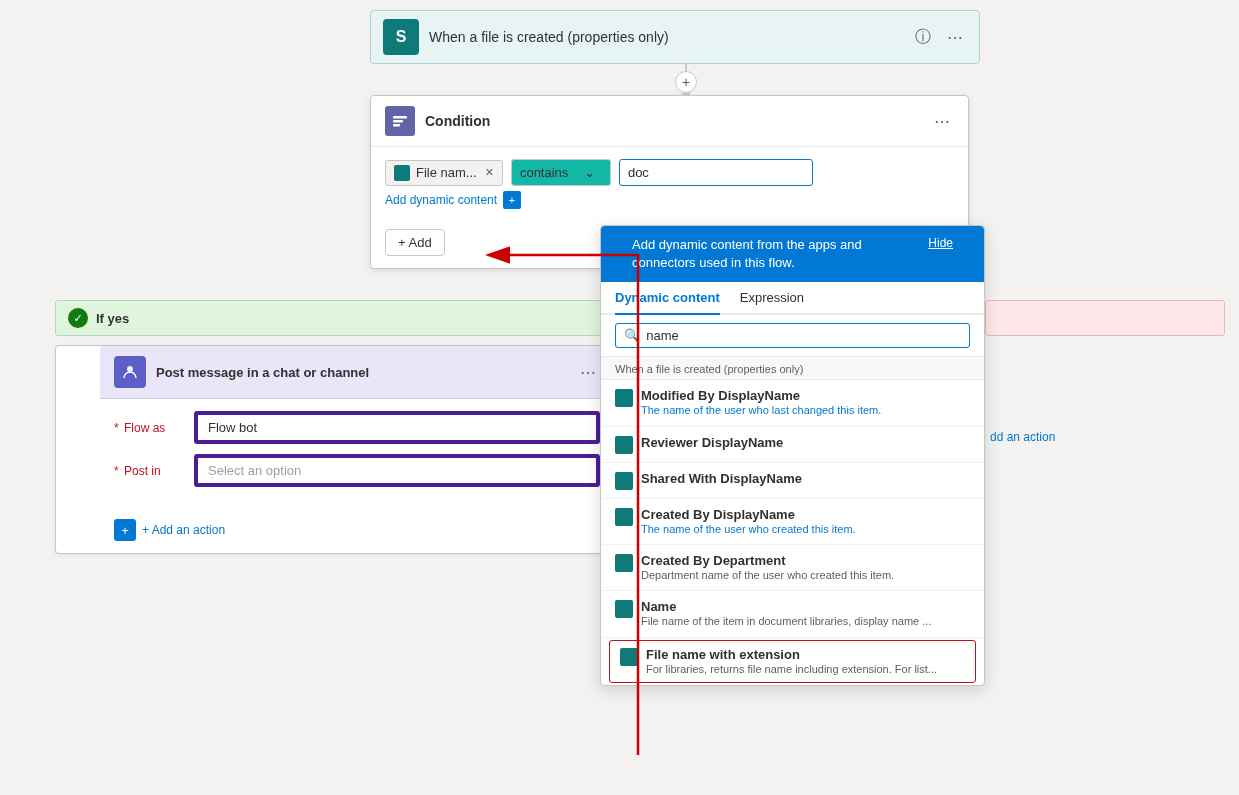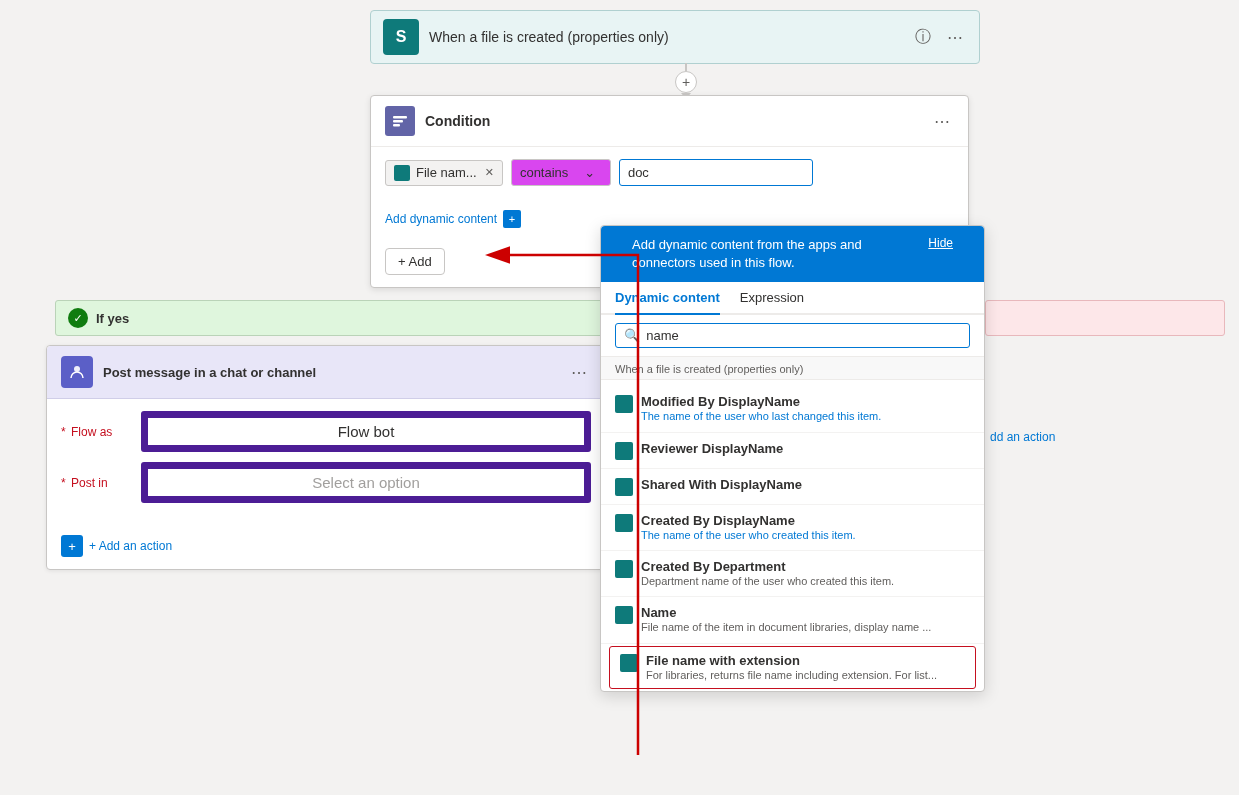--- a/index.html
+++ b/index.html
@@ -164,38 +164,38 @@
       color: #605e5c;
       cursor: pointer;
       font-size: 11px;
       margin-left: 2px;
     }
     .condition-select {
       border: 1px solid #c8c6c4;
       border-radius: 3px;
       padding: 5px 8px;
       font-size: 13px;
-      background: #d946ef;
+      background: #14b8a6;
       color: #323130;
       display: flex;
       align-items: center;
       gap: 16px;
       min-width: 100px;
     }
     .condition-input {
       border: 1.5px solid #0078d4;
       border-radius: 3px;
       padding: 5px 8px;
       font-size: 13px;
       color: #323130;
       min-width: 120px;
     }
 
     .add-dynamic-row {
-      margin-top: 24px;
+      margin-top: 5px;
       display: flex;
       align-items: center;
       gap: 6px;
     }
     .add-dynamic-link {
       color: #0078d4;
       font-size: 12px;
       cursor: pointer;
       text-decoration: none;
     }
@@ -256,26 +256,27 @@
     .if-yes-label {
       font-size: 13px;
       font-weight: 600;
       color: #323130;
     }
 
     
     .post-message-block {
       position: absolute;
       top: 345px;
-      left: 46px;
+      left: 55px;
       width: 560px;
       background: white;
       border: 1.5px solid #c8c6c4;
       border-radius: 4px;
       box-shadow: 0 1px 4px rgba(0,0,0,0.08);
+      padding-left: 44px;
     }
     .post-message-header {
       display: flex;
       align-items: center;
       padding: 10px 14px;
       background: #e8e6f8;
       border-bottom: 1px solid #d0cee8;
       gap: 10px;
       border-radius: 4px 4px 0 0;
     }
@@ -309,28 +310,27 @@
     .field-label {
       font-size: 12px;
       color: #323130;
       min-width: 70px;
     }
     .field-label span {
       color: #c50f1f;
       margin-right: 2px;
     }
     .field-value {
-      border: 7px solid #4c1d95;
+      border: 4px solid #4c1d95;
       border-radius: 3px;
       padding: 5px 10px;
-      font-size: 15px;
+      font-size: 13px;
       color: #323130;
       flex: 1;
       background: white;
-      text-align: center;
     }
     .field-placeholder {
       color: #a19f9d;
     }
 
     .add-action-row {
       padding: 10px 14px 12px;
       display: flex;
       align-items: center;
     }
@@ -624,21 +624,21 @@
       <div class="dynamic-tab active">Dynamic content</div>
       <div class="dynamic-tab">Expression</div>
     </div>
     <div class="dynamic-search">
       <div class="dynamic-search-box">
         <span class="dynamic-search-icon">🔍</span>
         <input class="dynamic-search-input" value="name" style="">
       </div>
     </div>
     <div class="dynamic-section-header">When a file is created (properties only)</div>
-    <div class="dynamic-list" style="position:relative;margin-top:6px;">
+    <div class="dynamic-list" style="position:relative;">
 
     <div class="dynamic-item">
           <div class="dynamic-item-icon"></div>
           <div class="dynamic-item-content">
             <div class="dynamic-item-name">Modified By DisplayName</div>
             <div class="dynamic-item-desc">The name of the user who last changed this item.</div>
           </div>
         </div>
         <div class="dynamic-item">
           <div class="dynamic-item-icon"></div>

